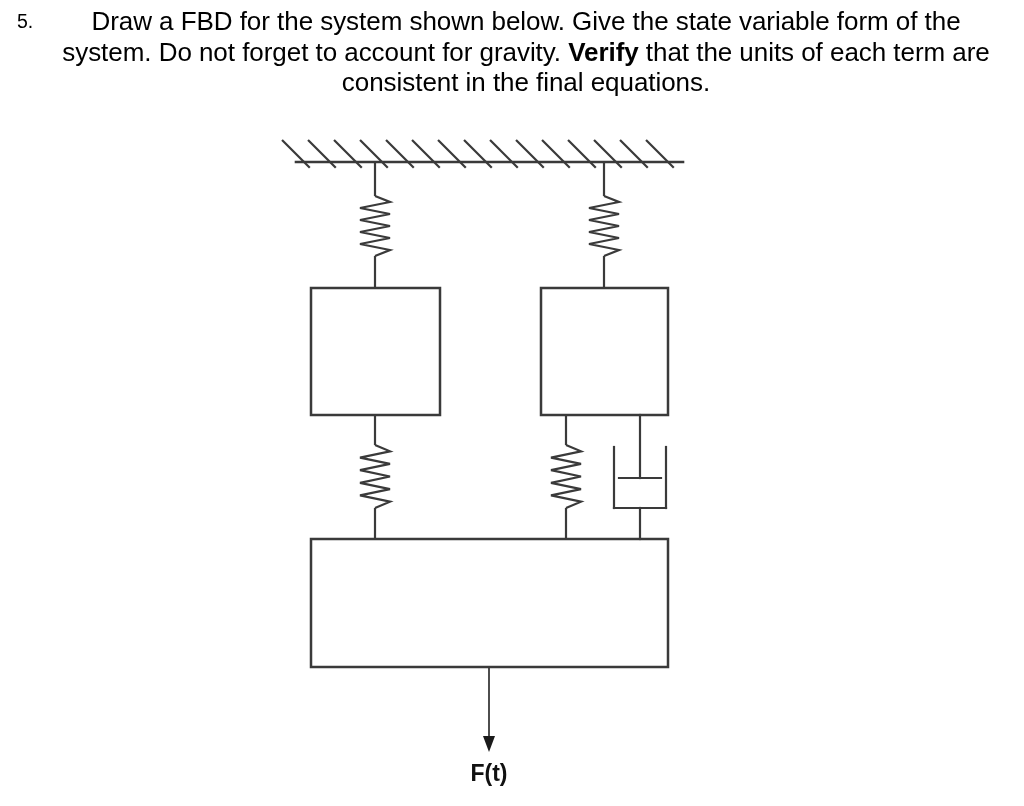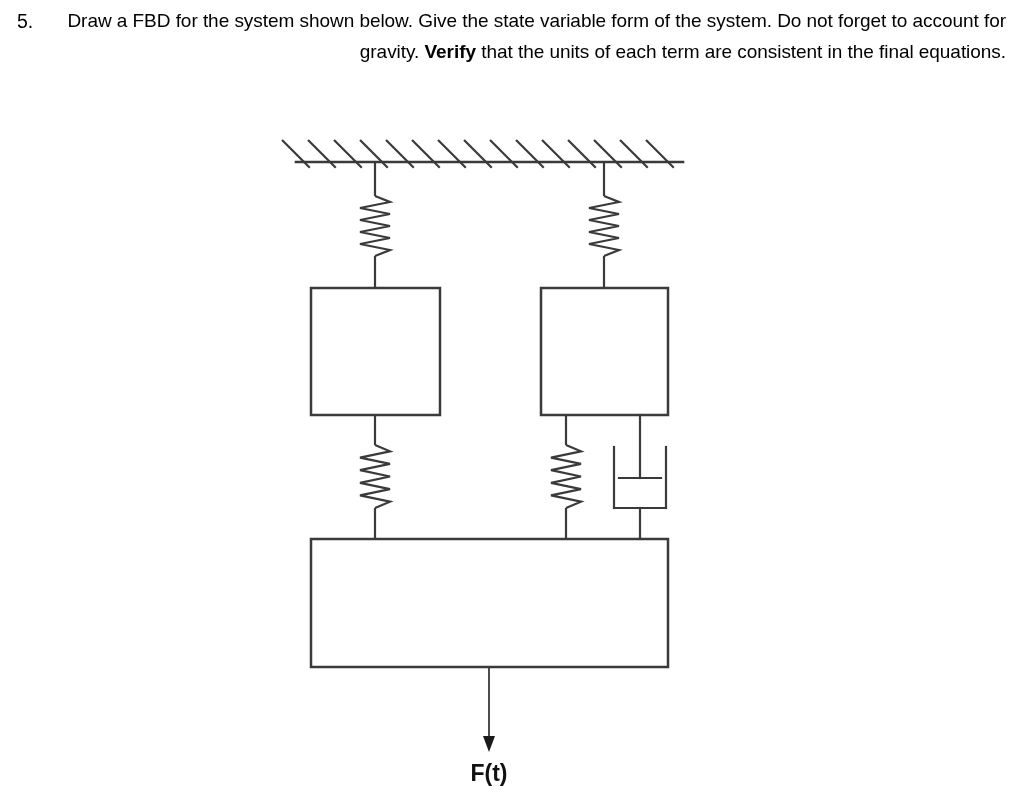--- a/index.html
+++ b/index.html
@@ -36,24 +36,24 @@
     width: 32px;
     font-size: 19.5px;
     line-height: 30.5px;
     color: #000;
     text-align: left;
     padding-left: 3px;
     box-sizing: border-box;
   }
   .q-body {
     flex: 1 1 auto;
-    font-size: 19px;
+    font-size: 26px;
     line-height: 30.5px;
     color: #000;
-    text-align: right;
+    text-align: center;
     letter-spacing: -0.05px;
   }
   .q-body .bold {
     font-weight: bold;
   }
   
   #diagram {
     position: absolute;
     left: 0;
     top: 0;

